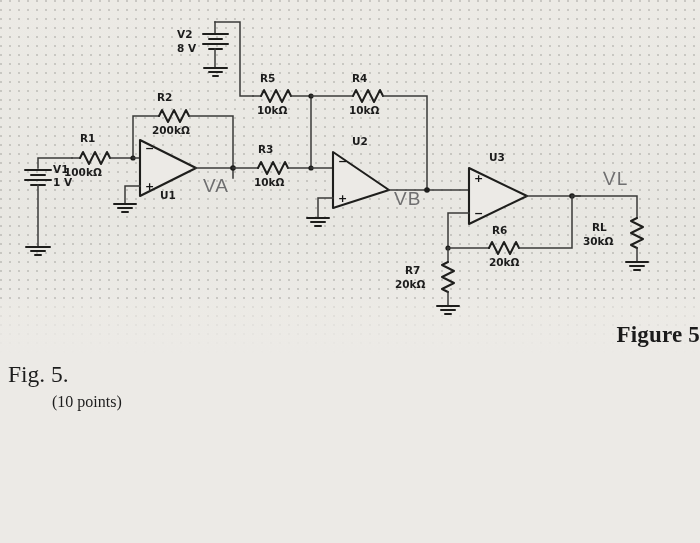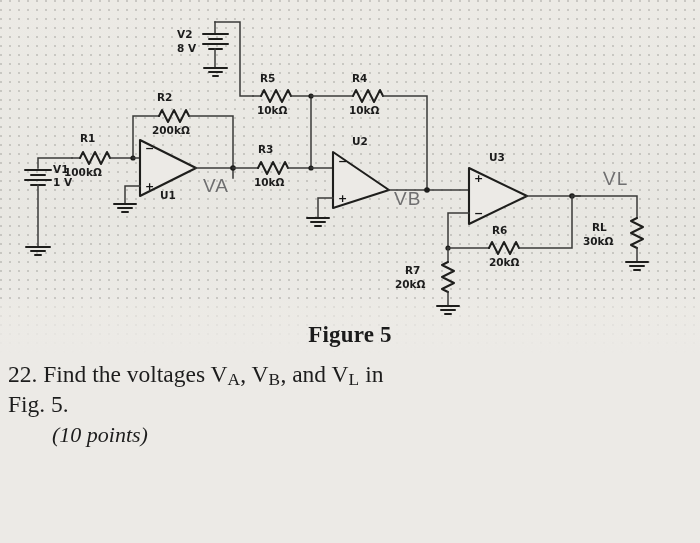--- a/index.html
+++ b/index.html
@@ -16,30 +16,30 @@
       linear-gradient(180deg,#eceae5 0%,#e8e7e2 42%,#eeece8 64%,#e9e7e3 100%);
   }
   
   #gridmask{
     position:absolute;left:0;right:0;top:300px;bottom:0;
     background:linear-gradient(180deg,rgba(236,234,229,0.55) 0%,#eceae6 22%,#eceae6 100%);
     pointer-events:none;
   }
   #schematic{position:absolute;left:0;top:0;width:700px;height:330px;}
   #caption{
-    position:absolute;left:0;top:322px;width:700px;text-align:center;
+    position:absolute;left:0;top:322px;width:700px;text-align:right;
     font-weight:bold;font-size:23px;color:#1b1b1b;letter-spacing:.2px;
   }
   #question{
     position:absolute;left:8px;top:360px;width:660px;
     font-size:23.5px;color:#1d1d1d;line-height:1.22;
   }
   #q-line1{display:block;white-space:nowrap;}
   #q-line2{display:block;}
-  #q-points{display:block;margin-left:44px;font-size:22px;margin-top:3px;font-style:italic;}
+  #q-points{display:block;margin-left:44px;font-size:16px;margin-top:3px;}
   .sub{font-size:0.74em;vertical-align:-0.18em;letter-spacing:.2px;}
   
   .lbl{font-family:"DejaVu Sans",sans-serif;font-weight:bold;font-size:10.5px;fill:#1c1c1c;}
   .node-lbl{font-family:"Liberation Sans",sans-serif;font-weight:400;font-size:19px;fill:#6f6f70;letter-spacing:1px;}
   .pin{font-family:"DejaVu Sans",sans-serif;font-weight:bold;font-size:11px;fill:#161616;}
   .wire{stroke:#3a3a38;stroke-width:1.5;fill:none;stroke-linecap:square;}
   .comp{stroke:#1e1e1c;stroke-width:2;fill:none;stroke-linecap:round;stroke-linejoin:round;}
   .amp{stroke:#1e1e1c;stroke-width:2.1;fill:#eceae6;stroke-linejoin:round;}
   .dot{fill:#1e1e1c;}
 </style>
@@ -218,19 +218,15 @@
     <text class="lbl" x="592" y="231">RL</text>
     <text class="lbl" x="583" y="245">30kΩ</text>
   </g>
   <text class="node-lbl" x="603" y="185">VL</text>
 
 </svg>
 
 <div id="caption">Figure 5</div>
 
 <div id="question">
-  <span id="q-line1">
-    <span>22.</span>
-    <span>Find the voltages V</span><span class="sub">A</span><span>, V</span><span class="sub">B</span><span>, and V</span><span class="sub">L</span><span> in</span>
-  </span>
   <span id="q-line2">Fig. 5.</span>
   <span id="q-points">(10 points)</span>
 </div>
 
 </body></html>

